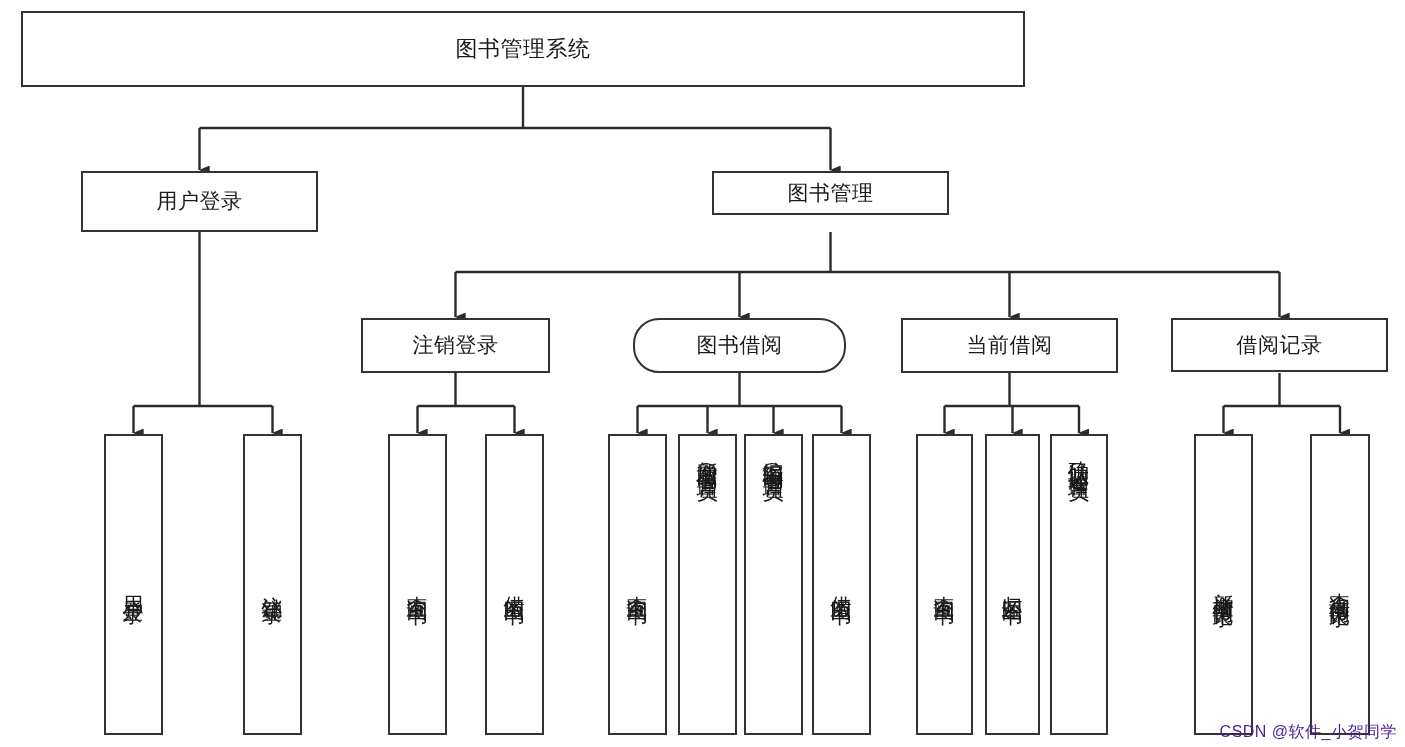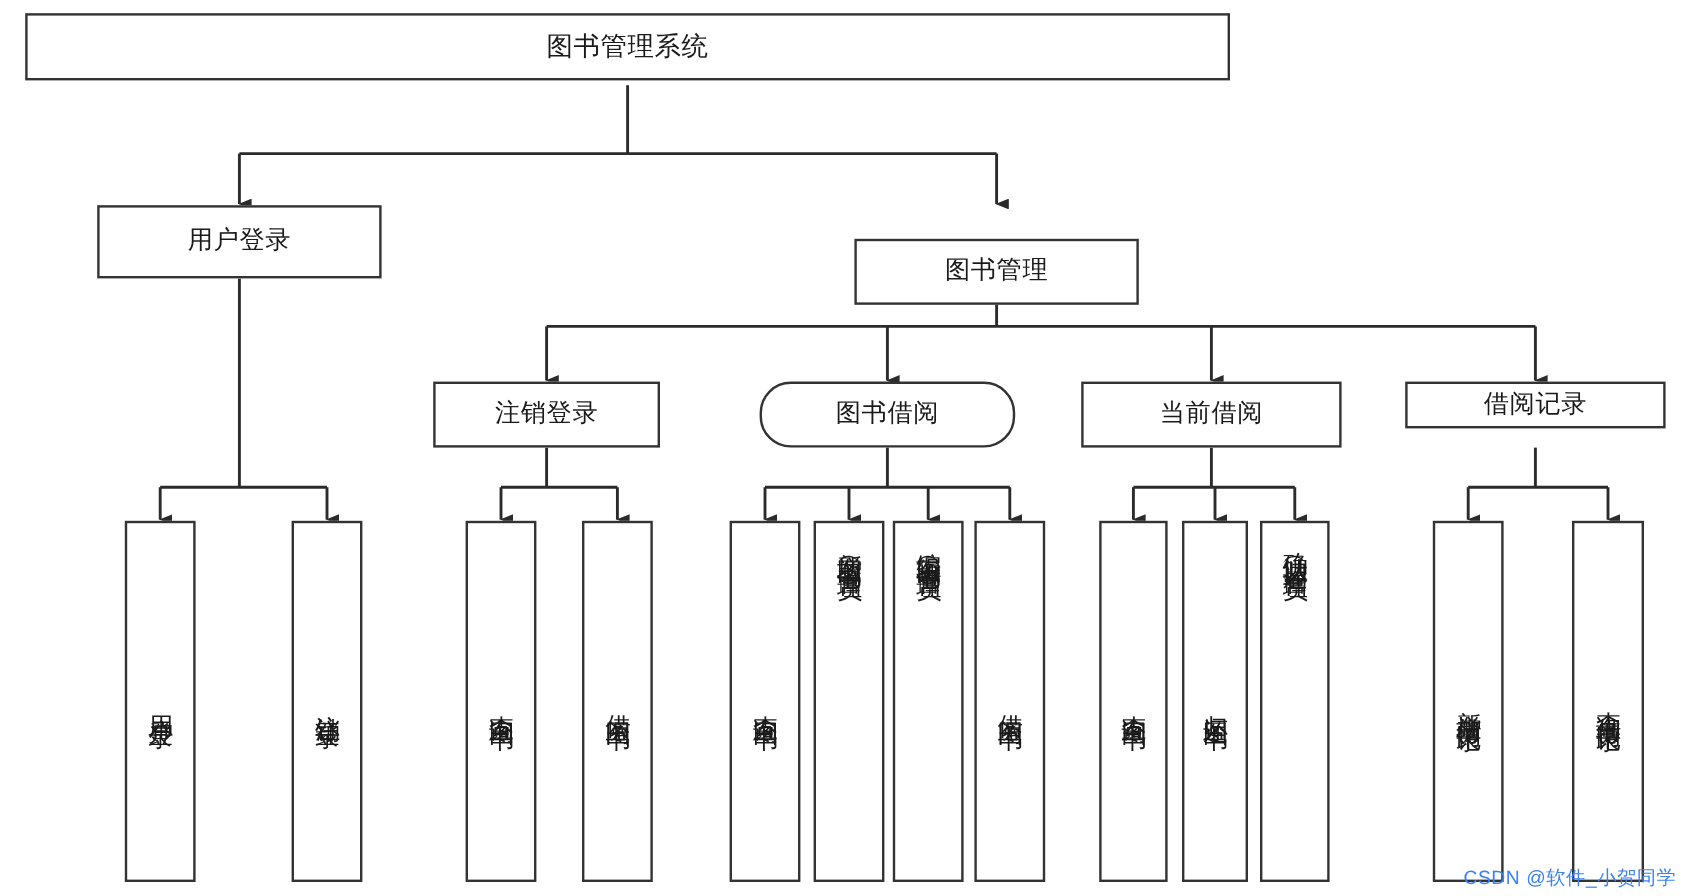--- a/index.html
+++ b/index.html
@@ -66,21 +66,21 @@
   }
   .node.vert.centered {
     align-items: center;
     padding-top: 0;
   }
   #watermark {
     position: absolute;
     right: 8px;
     bottom: 4px;
     font-size: 16px;
-    color: #3b82f6;
+    color: #4c1d95;
     letter-spacing: 0.5px;
     z-index: 5;
     white-space: nowrap;
   }
 </style>
 </head>
 <body>
 
 <div id="canvas">
 
@@ -121,39 +121,39 @@
         <path d="M 1012.5 406 L 1012.5 433" marker-end="url(#arrowhead)"></path>
         <path d="M 1079 406 L 1079 433" marker-end="url(#arrowhead)"></path>
         <path d="M 1279.5 373 L 1279.5 406"></path>
         <path d="M 1223.5 406 L 1340 406"></path>
         <path d="M 1223.5 406 L 1223.5 433" marker-end="url(#arrowhead)"></path>
         <path d="M 1340 406 L 1340 433" marker-end="url(#arrowhead)"></path>
       </g>
   </svg>
 
   <div id="nodes">
-      <div class="node horiz root" style="left: 21px; top: 11px; width: 1004px; height: 56px;">
+      <div class="node horiz root" style="left: 21px; top: 11px; width: 1004px; height: 76px;">
         <span class="label">图书管理系统</span>
       </div>
       <div class="node horiz" style="left: 81px; top: 171px; width: 237px; height: 61px;">
         <span class="label">用户登录</span>
       </div>
-      <div class="node horiz" style="left: 712px; top: 171px; width: 237px; height: 55px; margin-top: 28px;">
+      <div class="node horiz" style="left: 712px; top: 171px; width: 237px; height: 44px;">
         <span class="label">图书管理</span>
       </div>
       <div class="node horiz" style="left: 361px; top: 318px; width: 189px; height: 55px;">
         <span class="label">注销登录</span>
       </div>
       <div class="node horiz" style="left: 633px; top: 318px; width: 213px; height: 55px; border-radius: 26px;">
         <span class="label">图书借阅</span>
       </div>
       <div class="node horiz" style="left: 901px; top: 318px; width: 217px; height: 55px; justify-content: center;">
         <span class="label">当前借阅</span>
       </div>
-      <div class="node horiz" style="left: 1171px; top: 318px; width: 217px; height: 39px;">
+      <div class="node horiz" style="left: 1171px; top: 318px; width: 217px; height: 54px;">
         <span class="label">借阅记录</span>
       </div>
       <div class="node vert centered" style="left: 104px; top: 434px; width: 59px; height: 301px;">
         <span class="label">用户登录</span>
       </div>
       <div class="node vert centered" style="left: 243px; top: 434px; width: 59px; height: 301px;">
         <span class="label">注销登录</span>
       </div>
       <div class="node vert centered" style="left: 388px; top: 434px; width: 59px; height: 301px;">
         <span class="label">查询图书</span>

